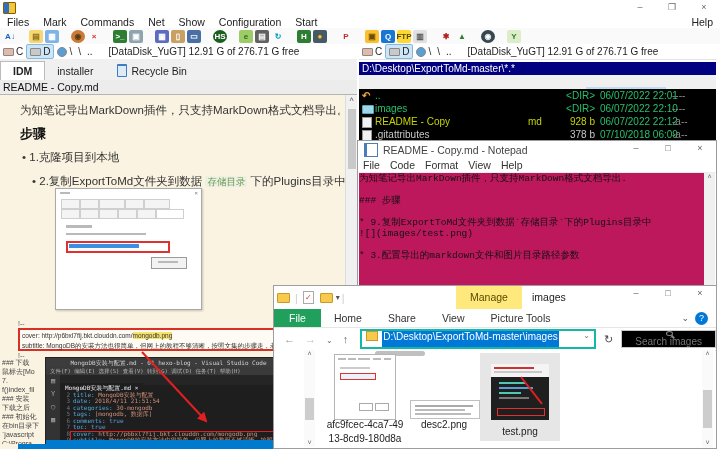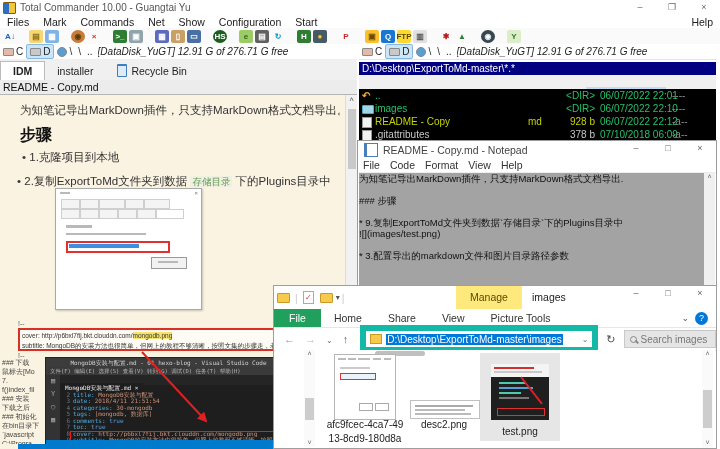--- a/index.html
+++ b/index.html
@@ -23,36 +23,36 @@
   .tb-ic{width:14px;height:13px;margin:0 1px;font-size:8px;font-weight:bold;display:flex;
     align-items:center;justify-content:center;border-radius:2px;}
   .tb-gap{width:10px;}
   .drivebar{top:44px;height:15px;background:#fff;border-bottom:1px solid #e4e4e4;display:flex;
     align-items:center;font-size:10px;color:#222;}
   #drivebar-left{left:0;width:357px;} #drivebar-right{left:359px;width:357px;}
   .drv{display:flex;align-items:center;padding:0 3px;height:13px;border-radius:2px;}
   .drv.sel{background:#cde6f7;border:1px solid #86b7dc;}
   .drv-ic{width:9px;height:6px;background:#c9c9c9;border:1px solid #888;border-radius:1px;margin-right:2px;}
   .drv-ic.red{background:#e4b9a9;} .drv-ic.blue{background:#5a9fd4;width:8px;height:8px;border-radius:50%;}
-  .drv-label{margin-left:2px;font-style:italic;}
+  .drv-label{margin-left:13px;}
 
   
   #left-tabs{left:0;top:59px;width:357px;height:21px;background:#f0f0f0;border-bottom:1px solid #d9d9d9;
     display:flex;align-items:flex-end;font-size:10.5px;color:#222;}
   .tc-tab{padding:3px 12px 3px;display:flex;align-items:center;gap:4px;}
   .tc-tab.active{background:#fff;border:1px solid #bbb;border-bottom:none;font-weight:bold;justify-content:center;}
   .bin-ic{width:8px;height:10px;border:1px solid #3d7dc0;border-top:2px solid #3d7dc0;background:#dcebf7;border-radius:1px;}
   #left-header{left:0;top:80px;width:357px;height:15px;background:#ececec;border-bottom:1px solid #b5b5b5;
     font-size:10.5px;color:#111;line-height:15px;padding-left:3px;box-sizing:border-box;}
   #left-preview{left:0;top:95px;width:345px;height:354px;background:#faf3e1;overflow:hidden;}
   #left-scroll{left:345px;top:95px;width:12px;height:354px;background:#f1f1f1;border-left:1px solid #dcdcdc;
     box-sizing:border-box;font-size:8px;color:#555;text-align:center;}
   #left-scroll .thumb{position:absolute;left:2px;top:14px;width:8px;height:60px;background:#c9c9c9;}
   .md-p{position:absolute;font-size:11.5px;color:#333;}
-  .md-h{position:absolute;font-size:16px;font-weight:bold;color:#111;}
+  .md-h{position:absolute;font-size:13px;font-weight:bold;color:#111;}
   .md-code{font-size:9.5px;color:#6a9955;background:#eef0e2;padding:0 2px;border-radius:2px;}
 
   
   #dlg{left:55px;top:188px;width:145px;height:120px;background:#fff;border:1px solid #a9a9a9;box-shadow:1px 1px 2px rgba(0,0,0,.2);}
   .dlg-line{position:absolute;background:#b9b9b9;height:3px;}
   .dlg-tab{position:absolute;height:8px;border:1px solid #cfcfcf;background:#f4f4f4;}
   #dlg-input{position:absolute;left:10px;top:52px;width:100px;height:8px;border:2px solid #e03030;background:#fff;}
   #dlg-input .selfill{position:absolute;left:1px;top:1px;width:70px;height:4px;background:#3d8fe0;}
   #dlg-btn{position:absolute;left:95px;top:68px;width:34px;height:10px;border:1px solid #9a9a9a;background:#f2f2f2;}
 
@@ -97,22 +97,22 @@
     border-radius:1px;vertical-align:middle;}
   .ic-file{display:inline-block;width:8px;height:9px;background:#f2f2f2;border:1px solid #999;vertical-align:middle;}
 
   
   #notepad{left:357px;top:140px;width:360px;height:170px;background:#fff;border:1px solid #9b9b9b;
     box-sizing:border-box;z-index:10;}
   #np-title{height:18px;display:flex;align-items:center;font-size:10.5px;color:#444;}
   #np-icon{width:10px;height:12px;background:#fff;border:1px solid #4a7ebb;border-left:3px solid #4a7ebb;margin:0 5px 0 6px;}
   #np-menu{height:13px;display:flex;font-size:10.5px;color:#333;border-bottom:1px solid #eee;}
   #np-menu .mi{padding:0 5px;}
-  #np-body{position:absolute;left:1px;top:32px;right:12px;bottom:1px;background:#a3a3a3;overflow:hidden;
-    font-family:Liberation Sans, sans-serif;font-size:9.5px;color:#111;}
+  #np-body{position:absolute;left:1px;top:32px;right:12px;bottom:1px;background:#be185d;overflow:hidden;
+    font-family:Liberation Mono, monospace;font-size:9.5px;color:#111;}
   #np-body div{line-height:11px;white-space:pre;}
   #np-scroll{position:absolute;top:32px;right:1px;width:11px;bottom:1px;background:#f0f0f0;
     font-size:7px;color:#666;text-align:center;}
 
   
   #explorer{left:273px;top:285px;width:444px;height:164px;background:#fff;border:1px solid #9e9e9e;
     box-sizing:border-box;z-index:20;}
   #ex-title{height:23px;display:flex;align-items:center;font-size:10.5px;color:#222;}
   .qat-folder{width:11px;height:8px;background:#f7c94c;border:1px solid #c79a2a;border-radius:1px;margin:0 3px;}
   .qat-sep{color:#ccc;margin:0 2px;}
@@ -120,26 +120,26 @@
   #ex-manage{position:absolute;left:182px;top:0;width:66px;height:23px;background:#ffe97d;color:#5a4a00;
     text-align:center;line-height:23px;font-size:10.5px;}
   #ex-title-text{position:absolute;left:258px;line-height:23px;}
   #ex-tabs{height:18px;display:flex;font-size:10.5px;color:#333;align-items:center;border-bottom:1px solid #e6e6e6;}
   .ex-tab{padding:0 13px;height:100%;display:flex;align-items:center;}
   .ex-tab.file{background:#21a05d;color:#fff;padding:0 15px;}
   #ex-ribbon-right{margin-left:auto;display:flex;align-items:center;gap:6px;padding-right:8px;font-size:9px;color:#555;}
   #ex-help{width:13px;height:13px;border-radius:50%;background:#0078d7;color:#fff;text-align:center;line-height:13px;font-size:9px;}
   #ex-nav{height:22px;display:flex;align-items:center;font-size:11px;color:#666;border-bottom:1px solid #e6e6e6;}
   .nav-ar{padding:0 5px;}
-  #ex-addr{width:250px;height:16px;border:6px solid #14b8a6;display:flex;align-items:center;font-size:10px;margin-left:2px;background:#fff;}
+  #ex-addr{width:250px;height:16px;border:2px solid #14b8a6;display:flex;font-size:10px;margin-left:2px;background:#fff;}
   #ex-addr .fold{width:10px;height:8px;background:#f7c94c;border:1px solid #c79a2a;margin:0 4px;}
   #ex-addr .sel{background:#0078d7;color:#fff;padding:0 1px;white-space:nowrap;}
   #ex-addr .dd{margin-left:auto;color:#777;padding-right:4px;font-size:8px;}
   #ex-refresh{padding:0 8px;font-size:11px;color:#444;}
-  #ex-search{width:100px;height:16px;border:1px solid #c9c9c9;display:flex;align-items:center;font-size:10px;color:#777;background:#e5e5e5;}
+  #ex-search{width:100px;height:16px;border:1px solid #c9c9c9;display:flex;align-items:center;font-size:10px;color:#777;background:#000000;flex-direction:column;}
   .mag{width:5px;height:5px;border:1.5px solid #888;border-radius:50%;margin:0 4px 0 5px;position:relative;}
   .mag::after{content:"";position:absolute;left:4px;top:4px;width:4px;height:1.5px;background:#888;transform:rotate(45deg);}
   #ex-content{position:absolute;left:1px;right:1px;top:64px;bottom:1px;background:#fff;overflow:hidden;}
   .vscrollbar{position:absolute;width:11px;background:#fafafa;font-size:7px;color:#666;text-align:center;}
   .vthumb{position:absolute;left:1px;width:9px;background:#cdcdcd;}
   #ex-hbar{position:absolute;left:100px;top:1px;width:50px;height:5px;background:#c0c0c0;border-radius:3px;}
   .tile-label{position:absolute;font-size:10px;color:#222;text-align:center;line-height:13.5px;overflow:hidden;}
   #thumb1{position:absolute;left:59px;top:4px;width:60px;height:64px;background:#fff;border:1px solid #b5b5b5;}
   #thumb2{position:absolute;left:135px;top:50px;width:68px;height:17px;background:#fff;border:1px solid #c0c0c0;}
   #tile3-sel{position:absolute;left:205px;top:3px;width:80px;height:88px;background:#e6e6e6;}
@@ -149,21 +149,20 @@
   
   #arrow-svg{left:0;top:0;width:357px;height:449px;pointer-events:none;z-index:5;}
 </style>
 </head>
 <body>
 
 <div id="screen">
 
   <div class="abs" id="tc-titlebar">
     <div id="tc-logo"></div>
-    <span>Total Commander 10.00 - Guangtai Yu</span>
     <div class="chrome-btns" id="tc-chrome">
         <div class="win-btn">–</div>
         <div class="win-btn">❐</div>
         <div class="win-btn">×</div>
       </div>
   </div>
 
   <div class="abs" id="tc-menubar">
     <span id="tc-menu-items" style="display:flex">
         <span class="mi">Files</span>
@@ -263,21 +262,21 @@
         <span class="bin-ic"></span>
         <span>Recycle Bin</span>
       </div>
     </div>
   <div class="abs nowrap" id="left-header">README - Copy.md</div>
 
   <div class="abs" id="left-preview">
     <div class="md-p nowrap" style="left:20px;top:8px;width:320px">为知笔记导出MarkDown插件，只支持MarkDown格式文档导出。</div>
     <div class="md-h" style="left:20px;top:30px">步骤</div>
     <div class="md-p" style="left:22px;top:55px">•&nbsp;<span>1.克隆项目到本地</span></div>
-    <div class="md-p nowrap" style="left:17px;top:79px;width:320px">•&nbsp;<span>2.复制ExportToMd文件夹到数据 </span><span class="md-code">存储目录</span><span> 下的Plugins目录中</span></div>
+    <div class="md-p nowrap" style="left:32px;top:79px;width:320px">•&nbsp;<span>2.复制ExportToMd文件夹到数据 </span><span class="md-code">存储目录</span><span> 下的Plugins目录中</span></div>
 
     <div class="abs" id="dlg" style="left:55px;top:93px">
       <div class="dlg-line" style="left:4px;top:3px;width:10px;height:2px"></div>
       <div style="position:absolute;right:3px;top:1px;font-size:6px;color:#777">×</div>
       <div class="dlg-tab" style="left:5px;top:10px;width:17px"></div>
         <div class="dlg-tab" style="left:24px;top:10px;width:17px"></div>
         <div class="dlg-tab" style="left:43px;top:10px;width:24px"></div>
         <div class="dlg-tab" style="left:69px;top:10px;width:17px"></div>
         <div class="dlg-tab" style="left:88px;top:10px;width:24px"></div>
       <div class="dlg-tab" style="left:5px;top:20px;width:17px"></div>

